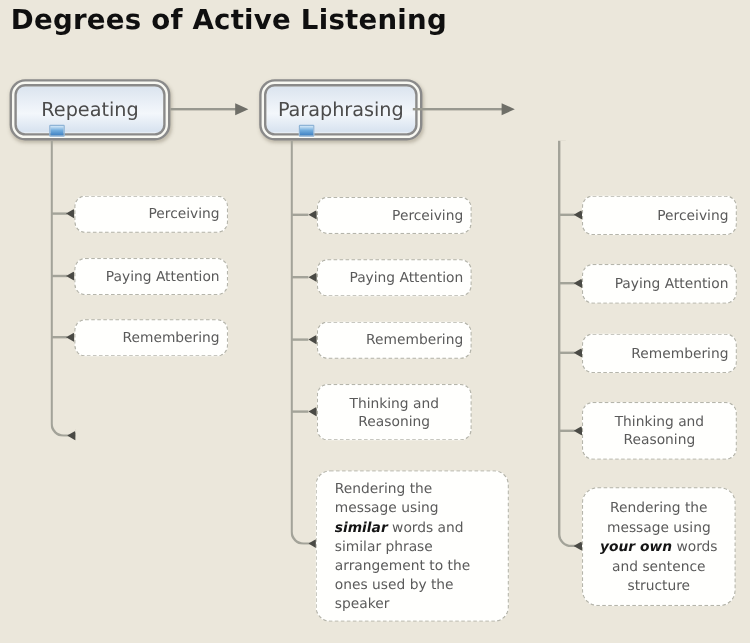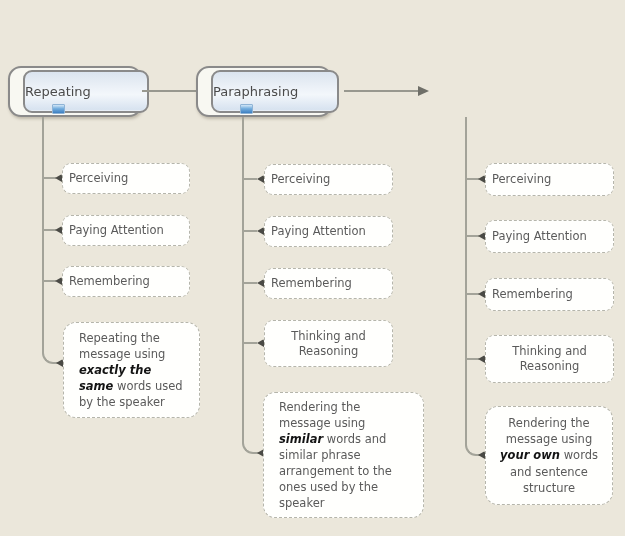--- a/index.html
+++ b/index.html
@@ -14,22 +14,22 @@
   
   .root-outer{
     position:absolute;top:66px;height:51px;box-sizing:border-box;
     border:2px solid #8a8a8a;border-radius:13px;background:#f8f8f2;padding:2px;
     box-shadow:1px 2px 3px rgba(110,100,80,.35);
   }
   .root-inner{
     position:relative;width:100%;height:100%;box-sizing:border-box;
     border:2px solid #8a8a8a;border-radius:9px;
     background:linear-gradient(180deg,#dbe4ef 0%,#edf2f8 42%,#f3f7fb 58%,#d8e3f0 96%,#eef3f8 100%);
-    display:flex;align-items:center;
-    font-size:13px;color:#4b4b4b;margin-left:11px;
+    display:flex;align-items:center;justify-content:center;
+    font-size:16px;color:#4b4b4b;
   }
   .collapse{
     position:absolute;left:27px;bottom:-3px;width:11px;height:8px;border-radius:1px;
     background:linear-gradient(180deg,#d3e7f7 0%,#74aede 45%,#3d7fc1 100%);
     border:1px solid #8fb4d6;box-shadow:0 1px 0 rgba(255,255,255,.7);
   }
   
   .arrow-line{position:absolute;height:2px;background:#98988f;}
   .arrow-head{
     position:absolute;width:0;height:0;
@@ -44,51 +44,52 @@
   .conn{position:absolute;height:2px;background:#a3a399;}
   .marker{
     position:absolute;width:0;height:0;
     border-right:7px solid #4a4a45;border-top:4px solid transparent;border-bottom:4px solid transparent;
     border-top-right-radius:2px;
   }
   
   .child{
     position:absolute;box-sizing:border-box;background:#fffffd;
     border:1px dashed #b5b5ab;border-radius:9px;
-    display:flex;align-items:center;justify-content:flex-start;text-align:center;
+    display:flex;align-items:center;justify-content:flex-end;text-align:center;
     font-size:11.5px;color:#5a5a5a;line-height:1.3;padding:0 6px;
   }
   .detail{
     position:absolute;box-sizing:border-box;background:#fffffd;
     border:1px dashed #b5b5ab;border-radius:13px;
     display:flex;align-items:center;
     font-size:11.5px;color:#5a5a5a;line-height:1.4;
   }
   .detail .txt{padding:8px 10px 8px 15px;text-align:left;}
   .detail.centered{justify-content:center;}
   .detail.centered .txt{padding:8px 8px;text-align:center;}
   .detail b{font-weight:bold;font-style:italic;color:#141414;}
 </style>
 </head>
 <body>
 
 <div class="canvas">
 
+  <div class="title">Degrees of Active Listening</div>
 
   <div class="root-outer" style="left:8px;width:134px;">
     <div class="root-inner">
       <span>Repeating</span>
       <span class="collapse"></span>
     </div>
   </div>
 
   <div class="arrow-line" style="left:142px;top:90px;width:55px;"></div>
   <div class="arrow-head" style="left:196px;top:86px;"></div>
 
-  <div class="root-outer" style="left:196px;width:136px;">
+  <div class="root-outer" style="left:216px;width:136px;">
     <div class="root-inner">
       <span>Paraphrasing</span>
       <span class="collapse"></span>
     </div>
   </div>
 
   <div class="arrow-line" style="left:344px;top:90px;width:75px;"></div>
   <div class="arrow-head" style="left:418px;top:86px;"></div>
 
 
@@ -106,25 +107,20 @@
     <span>Paying Attention</span>
   </div>
 
   <div class="conn" style="left:43px;top:280px;width:13px;"></div>
   <div class="marker" style="left:55px;top:277px;"></div>
   <div class="child" style="left:62px;top:266px;width:128px;height:31px;">
     <span>Remembering</span>
   </div>
 
   <div class="marker" style="left:56px;top:359px;"></div>
-  <div class="detail" style="left:63px;top:322px;width:137px;height:96px;">
-    <div class="txt">
-      <span>Repeating the message using </span><b>exactly the same</b><span> words used by the speaker</span>
-    </div>
-  </div>
 
   <div class="trunk" style="left:242px;top:117px;width:22px;height:337px;"></div>
 
   <div class="conn" style="left:243px;top:178px;width:14px;"></div>
   <div class="marker" style="left:257px;top:175px;"></div>
   <div class="child" style="left:264px;top:164px;width:129px;height:31px;">
     <span>Perceiving</span>
   </div>
 
   <div class="conn" style="left:243px;top:230px;width:14px;"></div>

